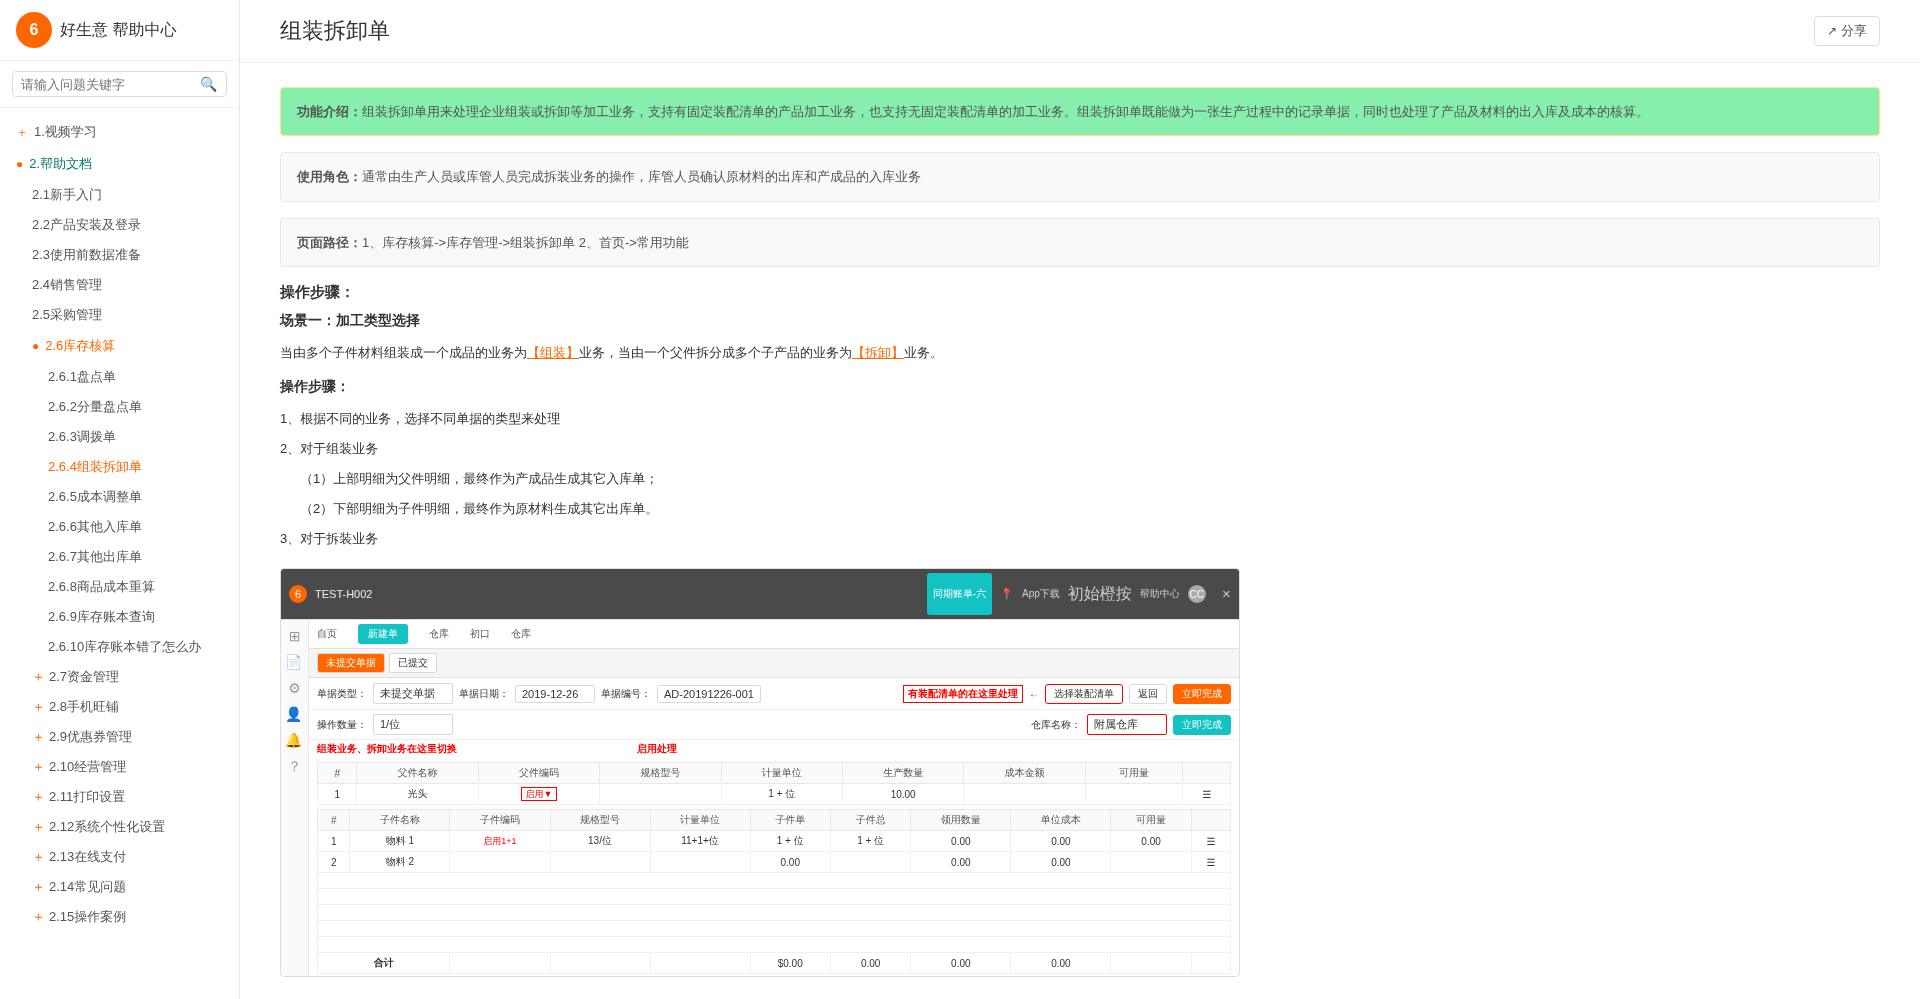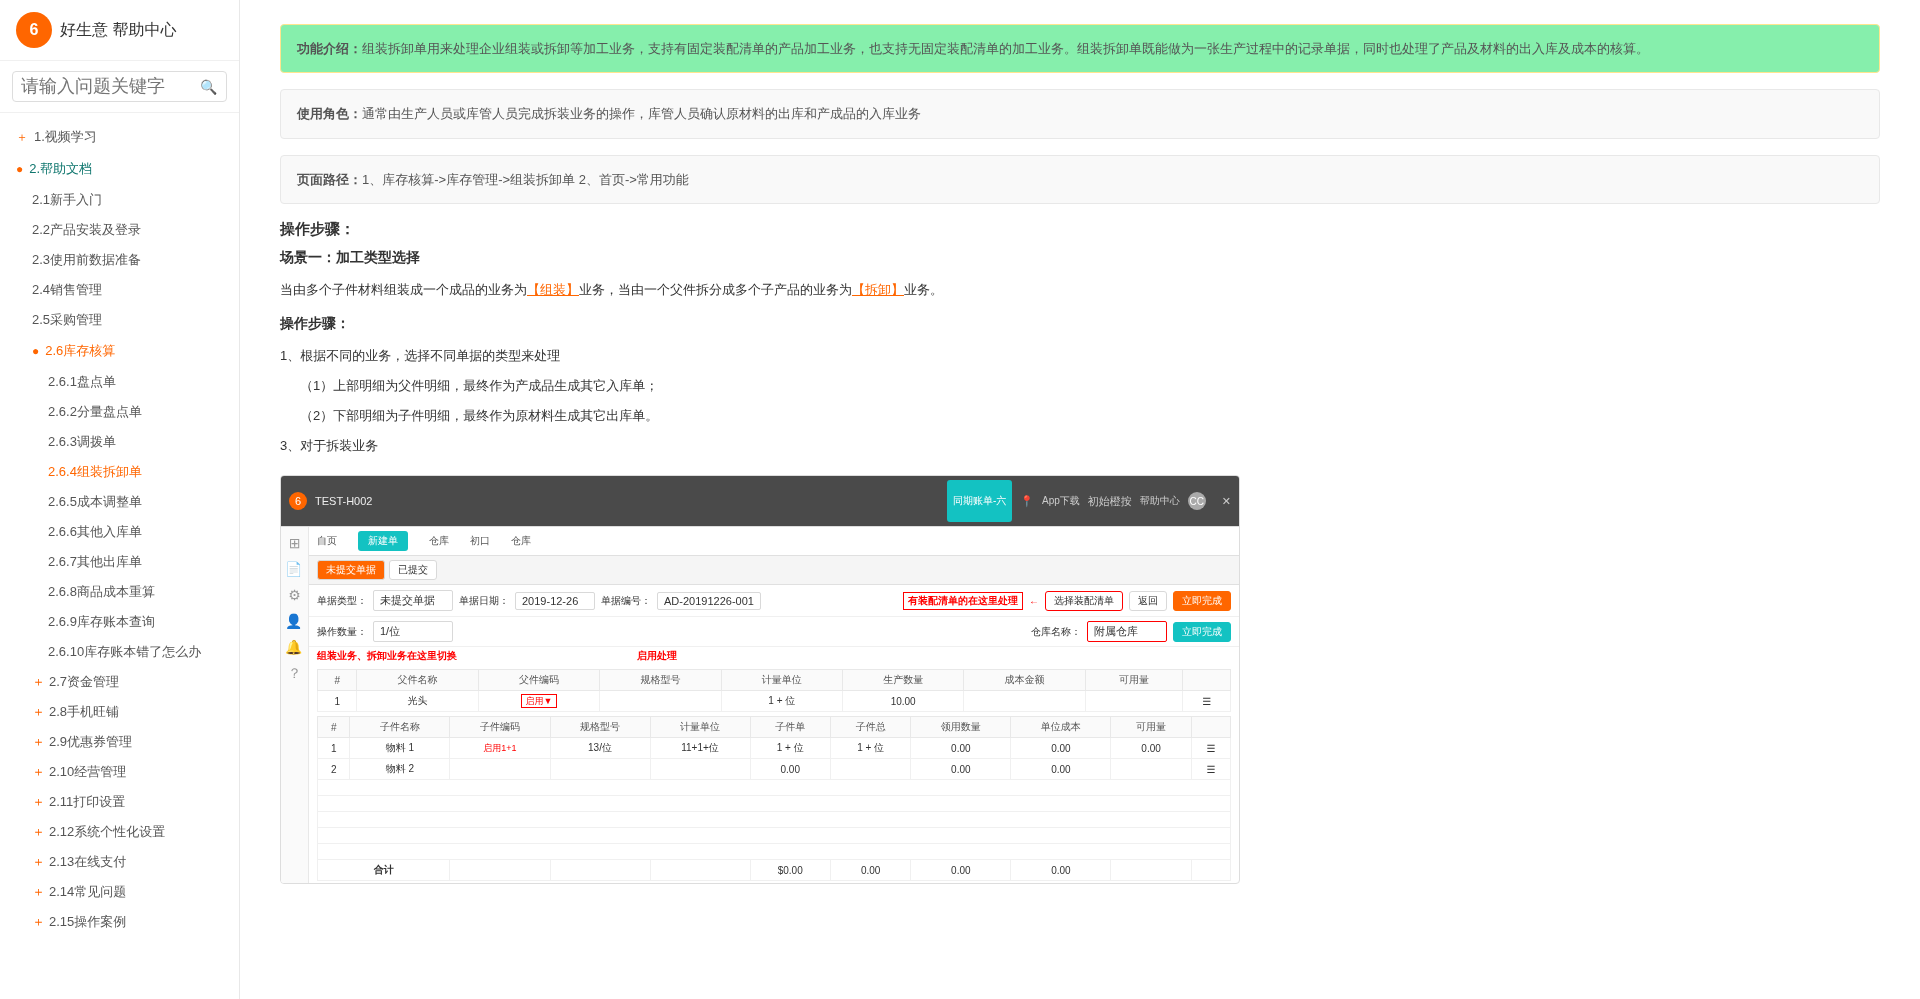--- a/index.html
+++ b/index.html
@@ -36,21 +36,21 @@
     #search-box {
       padding: 10px 12px;
       border-bottom: 1px solid #f0f0f0;
     }
     #search-input-wrap {
       display: flex; align-items: center;
       border: 1px solid #ddd; border-radius: 4px;
       padding: 4px 8px; background: #fff;
     }
     #search-input-wrap input {
-      border: none; outline: none; flex: 1; font-size: 18px; color: #c2410c;
+      border: none; outline: none; flex: 1; font-size: 13px; color: #c2410c;
     }
     #search-icon { color: #999; font-size: 14px; cursor: pointer; }
     #nav-tree { flex: 1; overflow-y: auto; padding: 8px 0; }
     .nav-section { padding: 0; }
     .nav-section-title {
       display: flex; align-items: center; gap: 6px;
       padding: 7px 16px; font-size: 13px; color: #555; cursor: pointer;
       user-select: none;
     }
     .nav-section-title .plus-icon { color: #ff6600; font-size: 12px; }
@@ -284,20 +284,27 @@
         <span class="plus-icon" style="color:#ff6600; margin-right:4px;">＋</span>2.14常见问题
       </div>
       <div class="nav-sub-item">
         <span class="plus-icon" style="color:#ff6600; margin-right:4px;">＋</span>2.15操作案例
       </div>
     </div>
   </div>
 </div>
 
 <div id="main">
+  <div id="main-header">
+    <h1 id="page-title-text">组装拆卸单</h1>
+    <button id="share-btn">
+      <span style="font-size:12px;">↗</span>
+      <span>分享</span>
+    </button>
+  </div>
 
   <div id="content-area">
 
     <div class="info-box">
       <strong>功能介绍：</strong><span>组装拆卸单用来处理企业组装或拆卸等加工业务，支持有固定装配清单的产品加工业务，也支持无固定装配清单的加工业务。组装拆卸单既能做为一张生产过程中的记录单据，同时也处理了产品及材料的出入库及成本的核算。</span>
     </div>
 
     <div class="info-box plain">
       <strong>使用角色：</strong><span>通常由生产人员或库管人员完成拆装业务的操作，库管人员确认原材料的出库和产成品的入库业务</span>
     </div>
@@ -313,35 +320,36 @@
     </div>
 
     <div class="op-steps">
       <p>当由多个子件材料组装成一个成品的业务为<span class="bracket-link">【组装】</span>业务，当由一个父件拆分成多个子产品的业务为<span class="bracket-link">【拆卸】</span>业务。</p>
     </div>
 
     <div class="section-heading" style="font-size:14px; margin-top:12px;">操作步骤：</div>
 
     <div class="op-steps">
       <p>1、根据不同的业务，选择不同单据的类型来处理</p>
+      <p style="margin-top:4px;">2、对于组装业务</p>
       <p class="sub-item">（1）上部明细为父件明细，最终作为产成品生成其它入库单；</p>
       <p class="sub-item">（2）下部明细为子件明细，最终作为原材料生成其它出库单。</p>
       <p style="margin-top:4px;">3、对于拆装业务</p>
     </div>
 
     <div class="screenshot-wrap" style="margin-top:16px; max-width:960px;">
 
       <div class="mock-title-bar" style="background:#4a4a4a; color:#fff;">
         <span style="background:#ff6600; color:#fff; border-radius:50%; width:18px; height:18px; display:inline-flex; align-items:center; justify-content:center; font-size:11px;">6</span>
         <span style="color:#eee;">TEST-H002</span>
         <span style="flex:1;"></span>
         <span style="background:#13c2c2; color:#fff; padding:14px 6px; border-radius:3px; font-size:10px;">同期账单-六</span>
         <span style="color:#ccc;">📍</span>
         <span style="color:#ccc; font-size:10px;">App下载</span>
-        <span style="color:#ccc; font-size:11px;">初始橙按</span>
+        <span style="color:#ccc; font-size:16px;">初始橙按</span>
         <span style="color:#ccc; font-size:10px;">帮助中心</span>
         <span style="background:#aaa; color:#fff; border-radius:50%; width:18px; height:18px; display:inline-flex; align-items:center; justify-content:center; font-size:10px;">CC</span>
         <span style="color:#ccc; margin-left:8px;">✕</span>
       </div>
 
       <div class="mock-layout">
 
         <div class="mock-sidebar-icons">
           <span>⊞</span>
           <span>📄</span>

